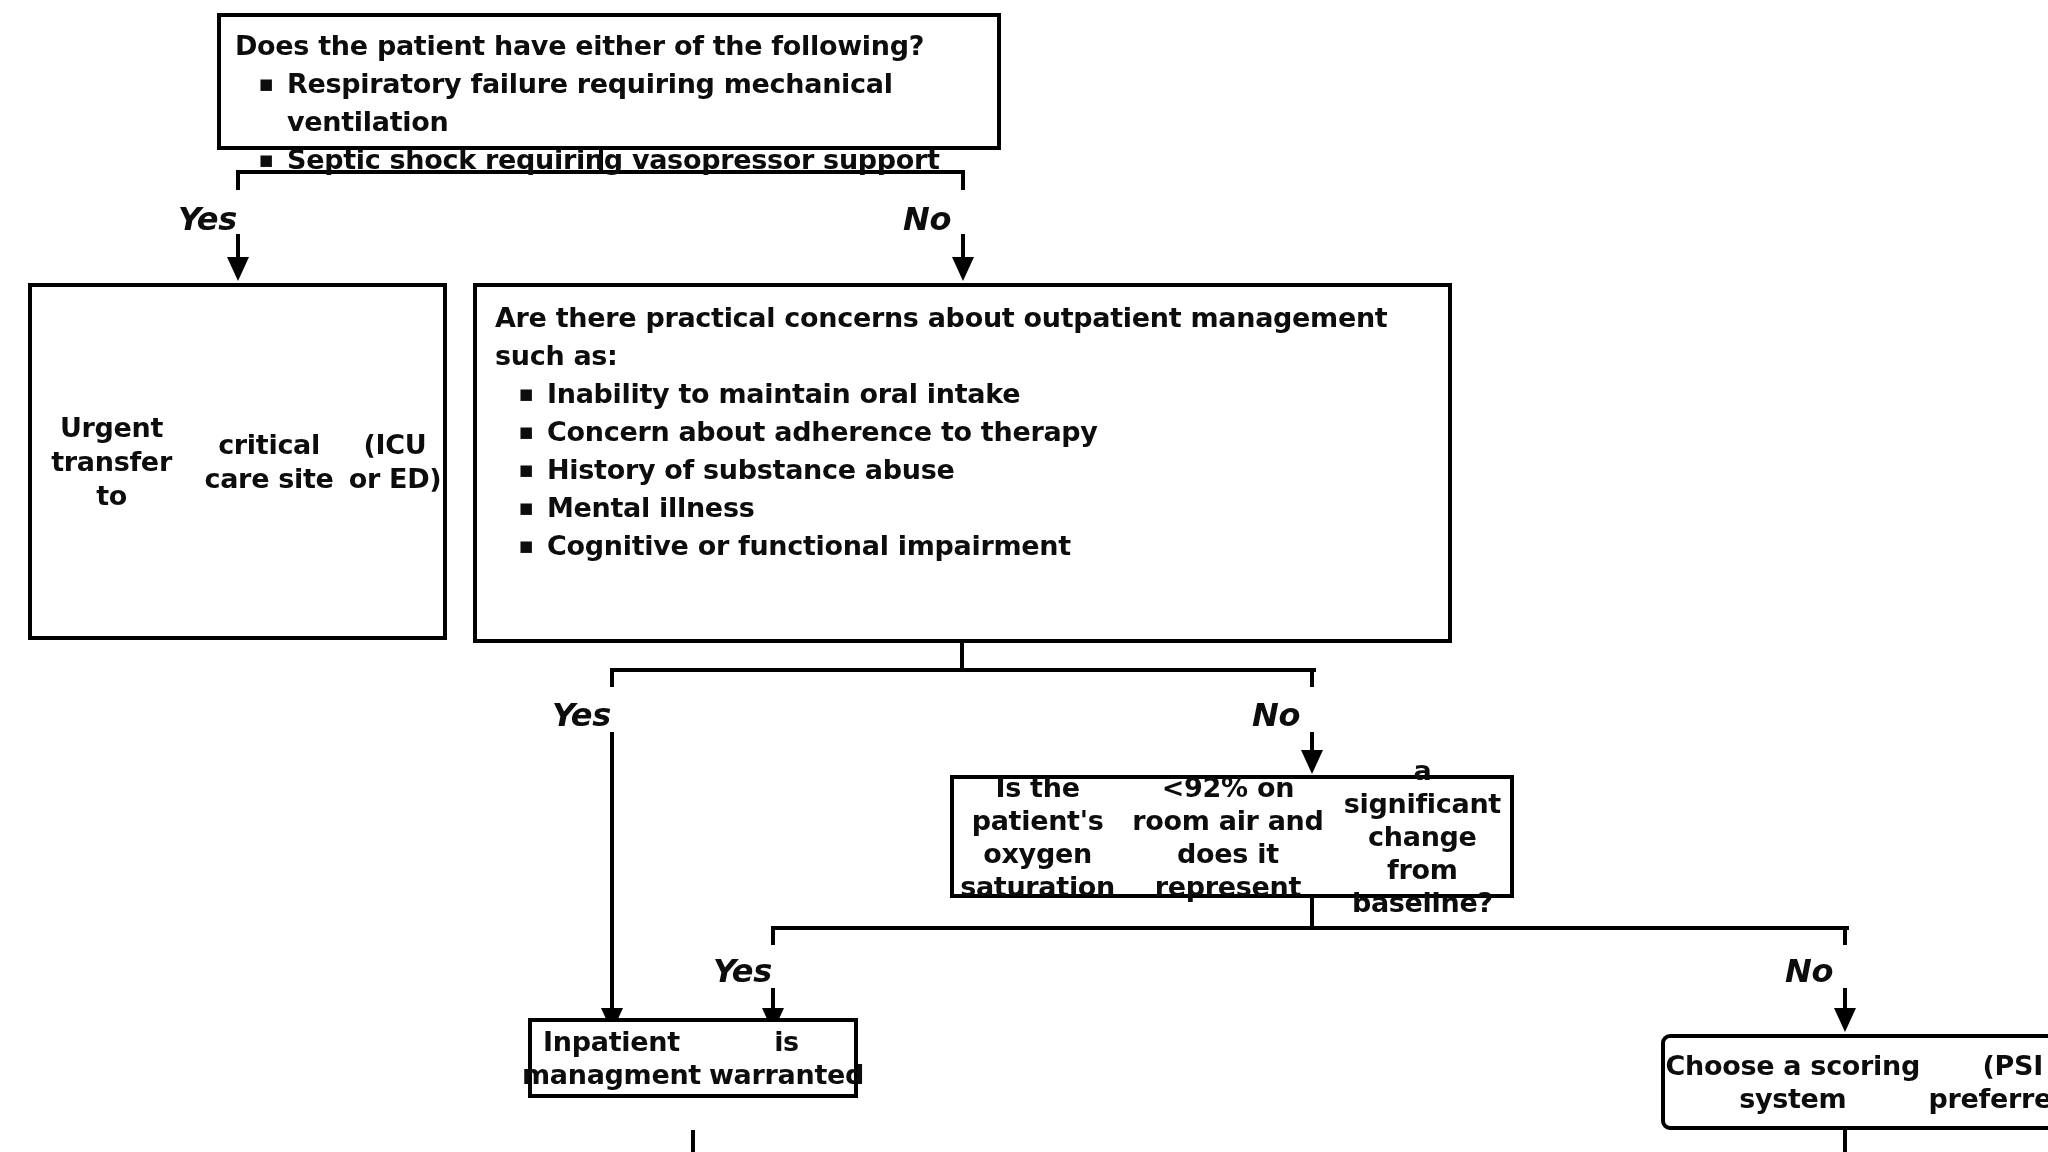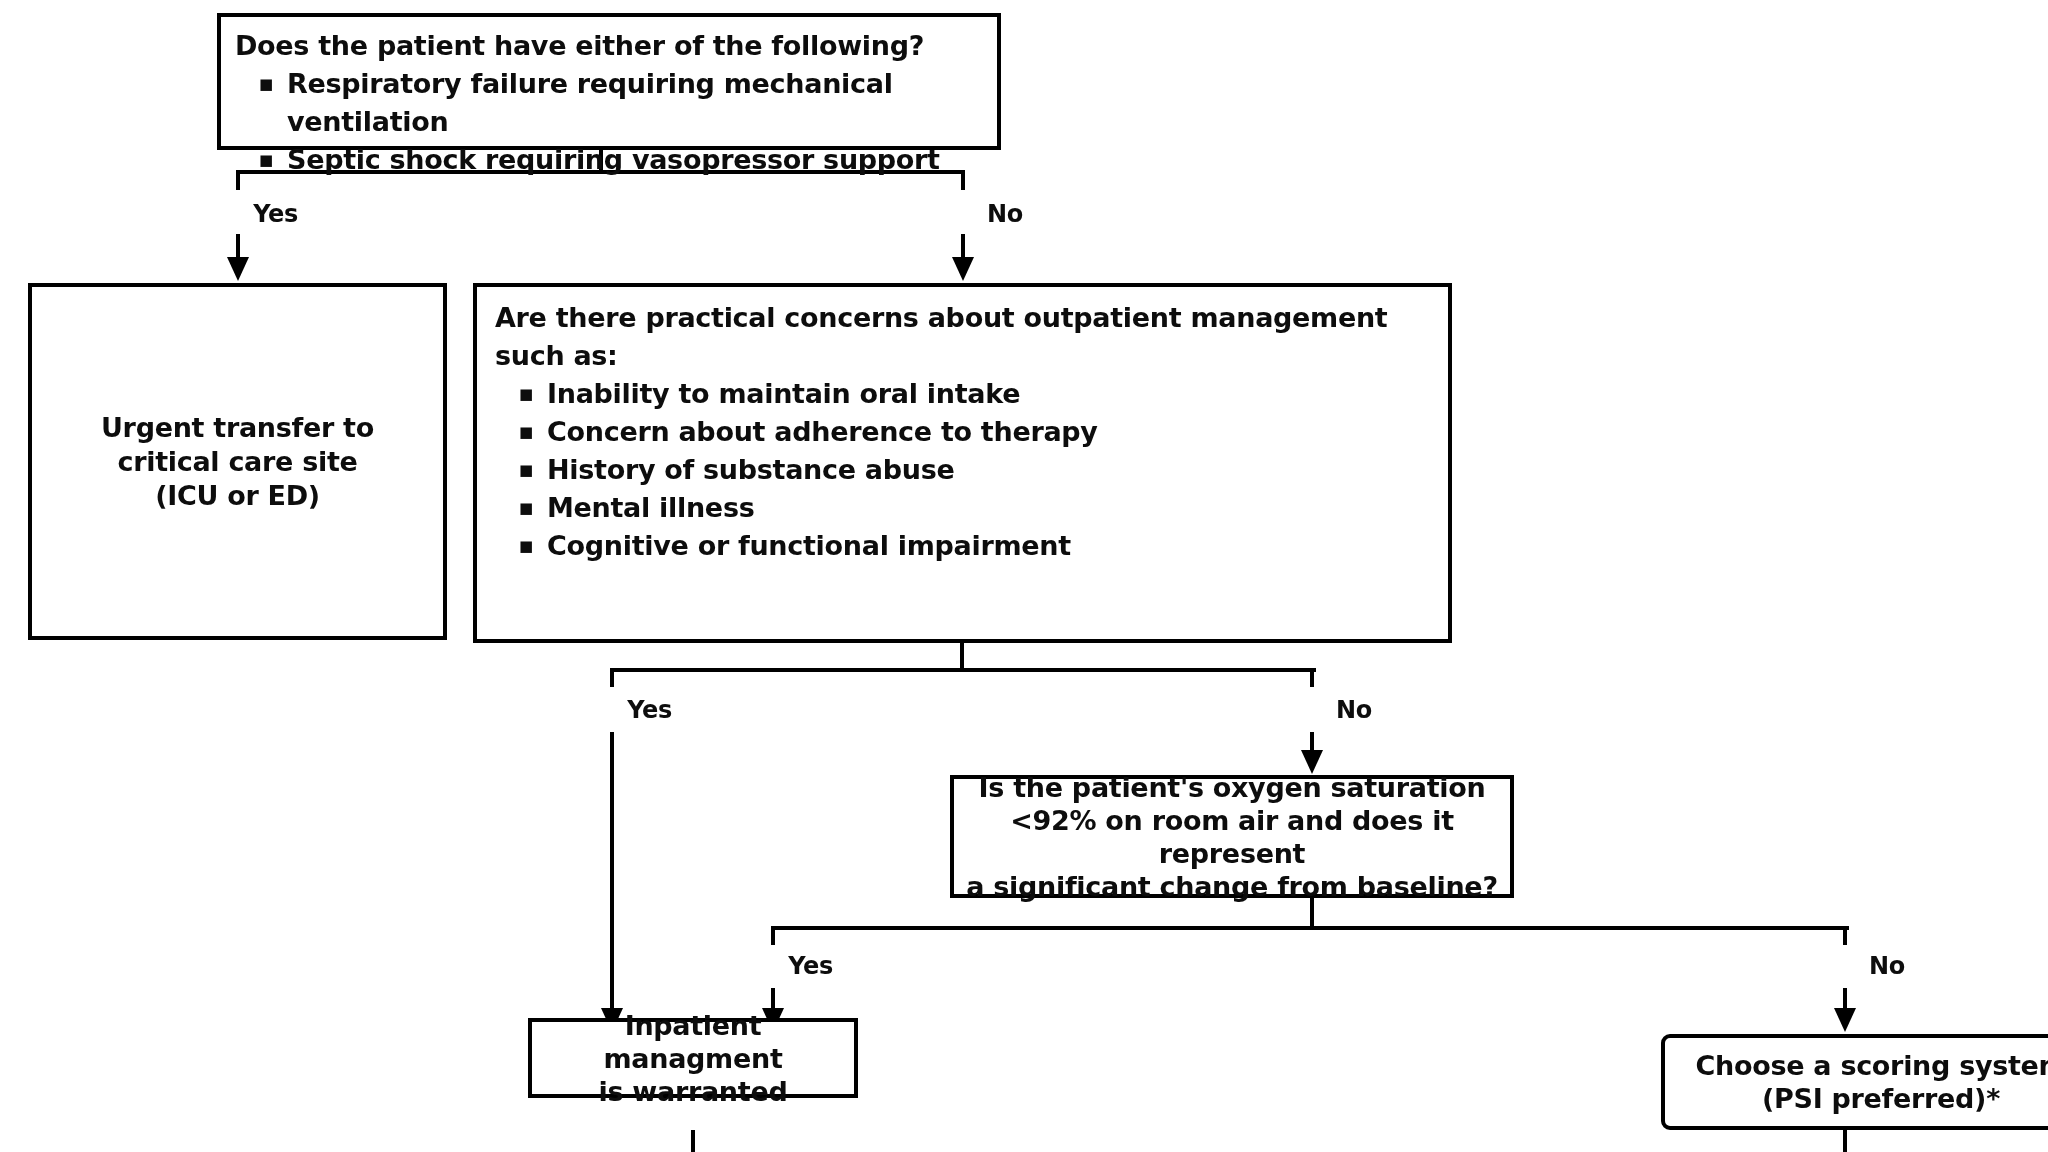--- a/index.html
+++ b/index.html
@@ -5,42 +5,42 @@
   html,body{margin:0;padding:0;background:#ffffff;}
   .canvas{
     position:relative;width:2048px;height:1152px;background:#ffffff;overflow:hidden;
     font-family:"DejaVu Sans","Liberation Sans",sans-serif;color:#0d0d0d;
   }
   
   .box{
     position:absolute;box-sizing:border-box;background:#ffffff;
     border:4px solid #000;font-size:27px;font-weight:600;letter-spacing:-0.3px;
   }
-  .box.centered{display:flex;flex-direction:column;justify-content:center;align-items:center;text-align:center;}
+  .box.centered{display:flex;flex-direction:row;justify-content:center;align-items:center;text-align:center;gap:8px;}
   .box .line-text{display:block;line-height:34px;}
   #box-q1{left:209px;top:13px;width:784px;height:137px;padding:10px 8px 0 14px;margin-left:8px;}
   #box-urgent{left:28px;top:283px;width:419px;height:357px;}
   #box-concerns{left:473px;top:283px;width:979px;height:360px;padding:12px 24px 0 18px;}
   #box-oxygen{left:950px;top:775px;width:564px;height:123px;}
   #box-oxygen .line-text{line-height:33px;}
   #box-inpatient{left:528px;top:1018px;width:330px;height:80px;text-align:center;}
   #box-inpatient .line-text,#box-scoring .line-text{line-height:33px;}
   #box-scoring{left:1661px;top:1034px;width:440px;height:96px;border-radius:9px;}
   
   .q-text{line-height:38px;}
   ul.bullets{list-style:none;margin:0;padding:0 0 0 24px;}
   ul.bullets li{position:relative;padding-left:28px;line-height:38px;}
   ul.bullets li::before{content:"■";position:absolute;left:0;top:0;font-size:15px;}
   ul.bullets li .wrap-line{display:block;line-height:34px;}
   ul.bullets li .wrap-first{line-height:36px;}
   
   .line{position:absolute;background:#000;}
   .arrowhead{position:absolute;width:0;height:0;
     border-left:11px solid transparent;border-right:11px solid transparent;border-top:24px solid #000;}
-  .branch-label{position:absolute;width:120px;text-align:right;font-size:24px;font-weight:700;letter-spacing:-0.3px;}
+  .branch-label{position:absolute;width:120px;text-align:left;font-size:32px;font-weight:700;letter-spacing:-0.3px;font-style:italic;}
   
   #ln-q1-down{left:599px;top:148px;width:4px;height:24px;}
   #ln-branch1{left:236px;top:170px;width:729px;height:4px;}
   #ln-yes1-stub{left:236px;top:174px;width:4px;height:16px;}
   #lbl-yes1{left:178px;top:200px;}
   #ln-yes1-arrow{left:236px;top:234px;width:4px;height:26px;}
   #ah-yes1{left:227px;top:257px;}
   #ln-no1-stub{left:961px;top:174px;width:4px;height:16px;}
   #lbl-no1{left:903px;top:200px;}
   #ln-no1-arrow{left:961px;top:234px;width:4px;height:26px;}

